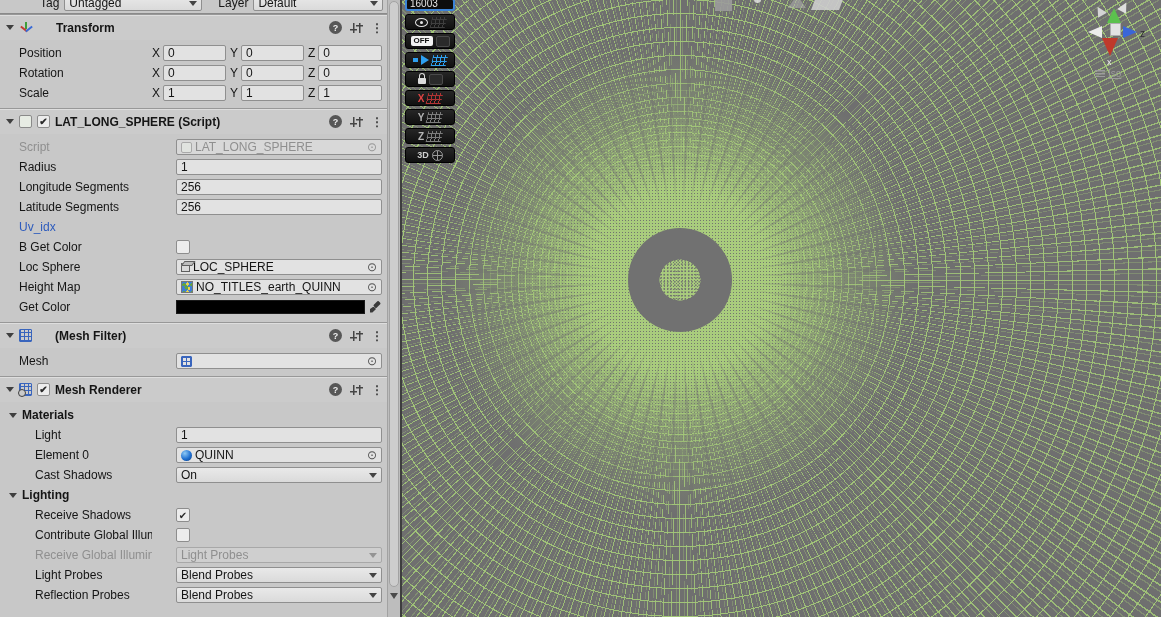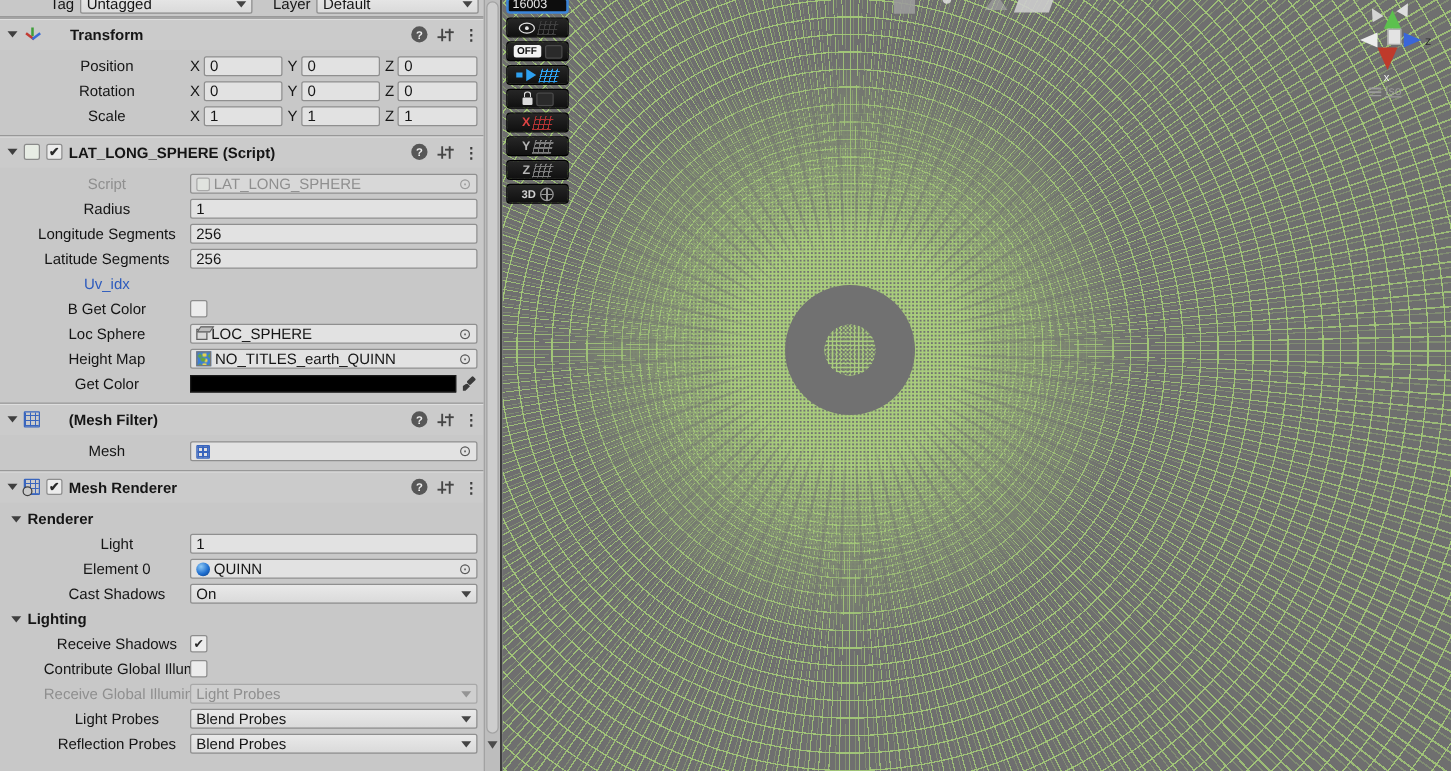--- a/index.html
+++ b/index.html
@@ -12,27 +12,27 @@
 
   .tagbar { position:relative; height:14px; overflow:hidden; border-bottom:1px solid #8a8a8a; background:#c8c8c8; }
   .tagbar-inner { position:absolute; left:0; top:-7px; right:0; height:20px; display:flex; align-items:center; }
   .tagbar-inner .tlabel { margin-left:40px; }
   .tagbar-inner .tlabel2 { margin-left:16px; }
 
   .chdr { height:26px; display:flex; align-items:center; gap:5px; padding:0 6px;
           background:#cbcbcb; border-top:1px solid #989898; box-shadow:inset 0 1px 0 #dedede; font-weight:bold; }
   .crows { padding:3px 0 5px 0; }
   .row { height:20px; display:flex; align-items:center; padding-right:5px; }
-  .lbl { width:152px; min-width:152px; padding-left:19px; white-space:nowrap; overflow:hidden;text-align:center; }
+  .lbl { width:152px; min-width:152px; padding-left:19px; white-space:nowrap; overflow:hidden; }
   .lbl.sub { padding-left:35px; }
   .lbl.dim, .dimtxt { color:#8f8f8f; }
   .lbl.bluelbl { color:#2d5bbd; }
   .sec { font-weight:bold; }
   .sec .fold-tri { margin-left:9px; margin-right:5px; }
-  .ctrl { flex:1; display:flex; align-items:center; min-width:0; }
+  .ctrl { flex:1; display:flex; align-items:center; min-width:0;margin-left:24px; }
 
   .fold-tri { width:0; height:0; border-left:4px solid transparent; border-right:4px solid transparent;
               border-top:5px solid #3f3f3f; flex:none; }
   .hicons { margin-left:auto; display:flex; align-items:center; gap:8px; }
   .help { width:13px; height:13px; border-radius:50%; background:#575757; color:#efefef; font-size:9px;
           font-weight:bold; display:flex; align-items:center; justify-content:center; }
   .preset { width:13px; height:12px; background:
       linear-gradient(#454545,#454545) 3px 1px / 1.5px 10px no-repeat,
       linear-gradient(#454545,#454545) 9px 1px / 1.5px 10px no-repeat,
       linear-gradient(#454545,#454545) 0px 7px / 7px 1.5px no-repeat,
@@ -387,21 +387,21 @@
       <span>Mesh Renderer</span>
       <span class="hicons">
         <span class="help">?</span>
         <span class="preset"></span>
         <span class="kebab">⋮</span>
       </span>
     </div>
     <div class="crows">
       <div class="row sec">
         <span class="fold-tri"></span>
-        <span>Renderer</span>
+        <span>Materials</span>
       </div>
       <div class="row">
         <span class="lbl sub">Light</span>
         <div class="ctrl">
             <span class="tfield">1</span>
           </div>
       </div>
       <div class="row">
         <span class="lbl sub">Element 0</span>
         <div class="ctrl">

